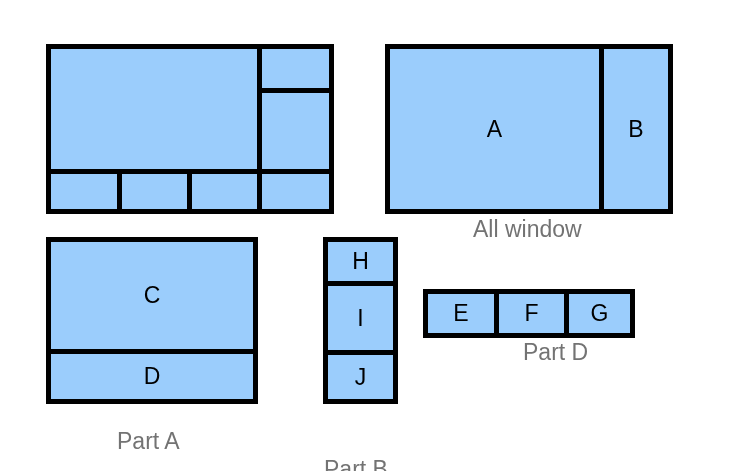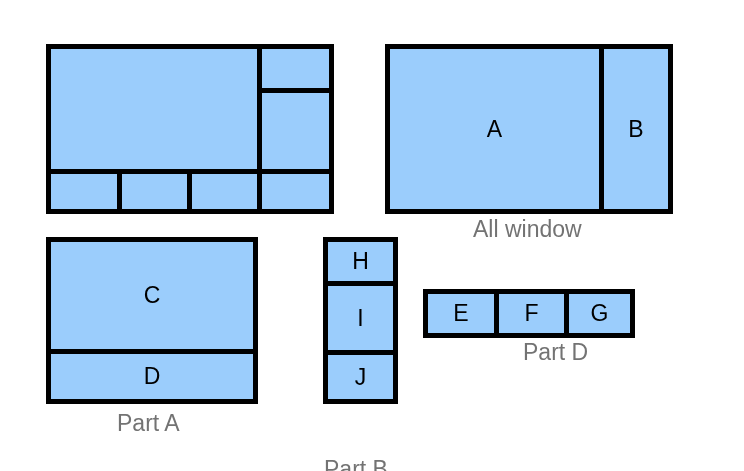--- a/index.html
+++ b/index.html
@@ -59,21 +59,21 @@
   
   #allwindow-diagram { left: 385px; top: 44px; width: 288px; height: 170px; }
   #aw-a { left: 0px;   top: 0px; width: 209px; height: 160px; }
   #aw-b { left: 214px; top: 0px; width: 64px;  height: 160px; }
   #caption-allwindow { left: 473px; top: 218px; }
 
   
   #parta-diagram { left: 46px; top: 237px; width: 212px; height: 167px; }
   #pa-c { left: 0px; top: 0px;   width: 202px; height: 107px; }
   #pa-d { left: 0px; top: 112px; width: 202px; height: 45px;  }
-  #caption-parta { left: 117px; top: 412px; }
+  #caption-parta { left: 117px; top: 430px; }
 
   
   #partb-diagram { left: 323px; top: 237px; width: 75px; height: 167px; }
   #pb-h { left: 0px; top: 0px;   width: 65px; height: 39px; }
   #pb-i { left: 0px; top: 44px;  width: 65px; height: 64px; }
   #pb-j { left: 0px; top: 113px; width: 65px; height: 44px; }
   #caption-partb { left: 324px; top: 410px; margin-top: 48px; }
 
   
   #partd-diagram { left: 423px; top: 289px; width: 212px; height: 49px; }

